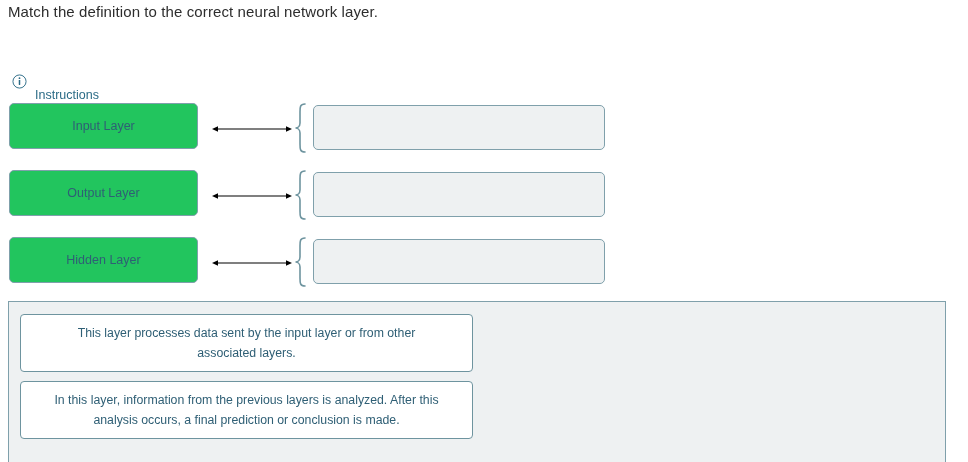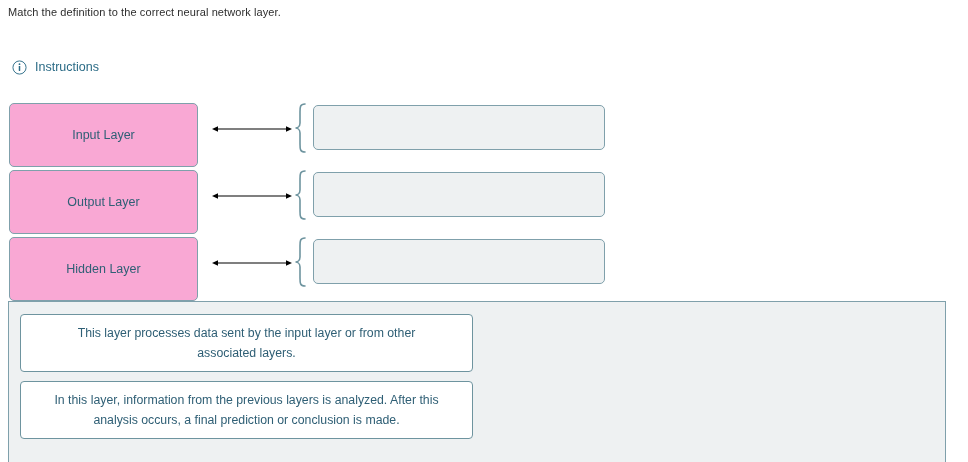--- a/index.html
+++ b/index.html
@@ -15,21 +15,21 @@
     font-family: "Liberation Sans", sans-serif;
     color: #2b2b2b;
     -webkit-font-smoothing: antialiased;
   }
 
   
   .prompt {
     position: absolute;
     left: 8px;
     top: 4px;
-    font-size: 11px;
+    font-size: 15px;
     line-height: 16px;
     color: #2d2d2d;
     letter-spacing: .1px;
   }
 
   
   .instructions {
     position: absolute;
     left: 12px;
     top: 60px;
@@ -40,42 +40,43 @@
   }
   .info-icon {
     width: 15px;
     height: 15px;
     display: block;
   }
   .instructions-label {
     font-size: 12.5px;
     color: #2b6b86;
     line-height: 15px;
+    margin-top: 28px;
   }
 
   
   .match-area {
     position: absolute;
     left: 0;
     top: 103px;
     width: 968px;
   }
   .match-row {
     position: relative;
     height: 67px;
   }
 
   .term-box {
     position: absolute;
     left: 9px;
     top: 0;
     width: 189px;
-    height: 64px;
-    box-sizing: border-box;
-    background: #f9a8d4;
+    height: 46px;
+    box-sizing: border-box;
+    background: #22c55e;
     border: 1px solid #7fa0ab;
     border-radius: 5px;
     display: flex;
     align-items: center;
     justify-content: center;
     color: #2f5f75;
     font-size: 12.5px;
     cursor: move;
   }
 

